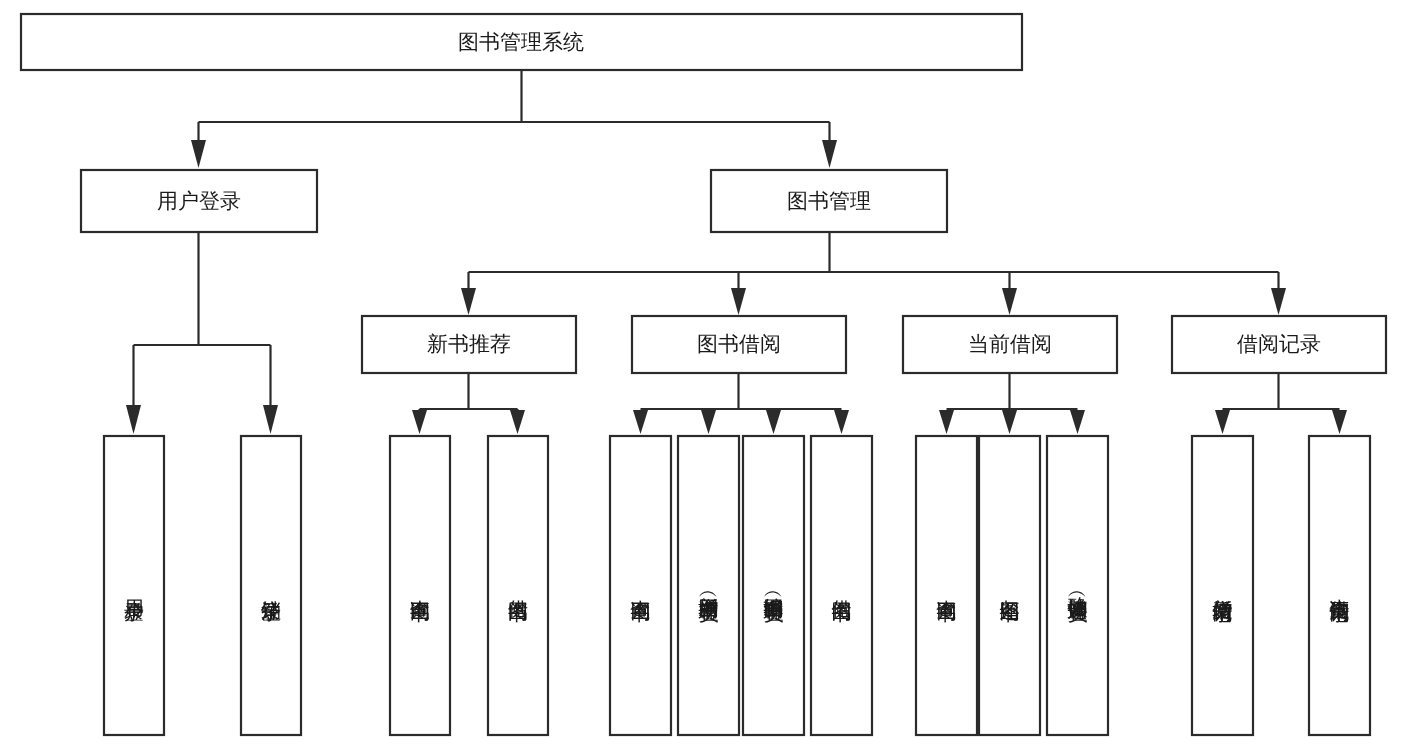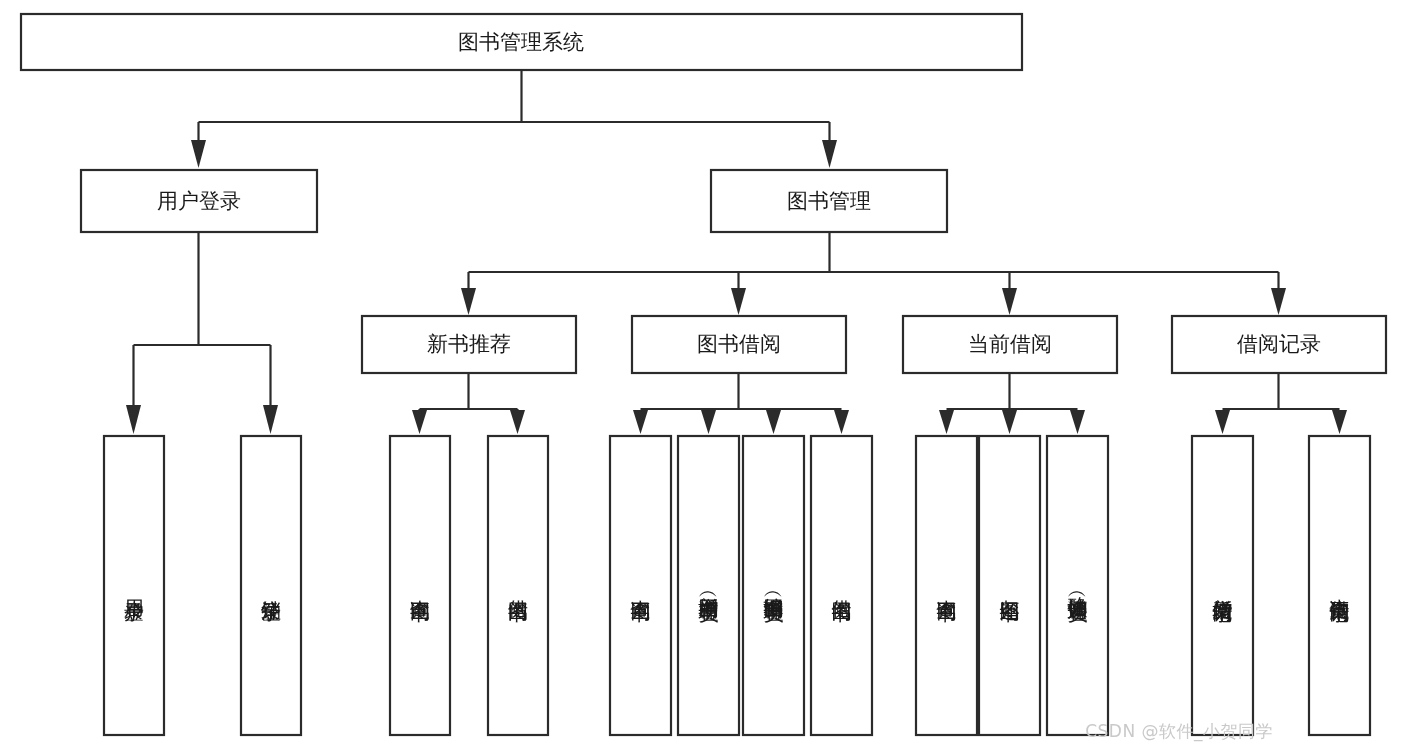--- a/index.html
+++ b/index.html
@@ -187,14 +187,13 @@
   <div class="leaf-label" style="left:743px; top:436px; width:61px; height:299px;">编辑图书（管理员）</div>
   <div class="leaf-label" style="left:811px; top:436px; width:61px; height:299px;">借阅图书</div>
 
   <div class="leaf-label" style="left:916px; top:436px; width:61px; height:299px;">查询图书</div>
   <div class="leaf-label" style="left:979px; top:436px; width:61px; height:299px;">归还图书</div>
   <div class="leaf-label" style="left:1047px; top:436px; width:61px; height:299px;">确认归还（管理员）</div>
 
   <div class="leaf-label" style="left:1192px; top:436px; width:61px; height:299px;">新增借阅记录</div>
   <div class="leaf-label" style="left:1309px; top:436px; width:61px; height:299px;">查询借阅记录</div>
 
-  <div class="watermark">CSDN @软件_小贺同学</div>
 </div>
 
 </body></html>

